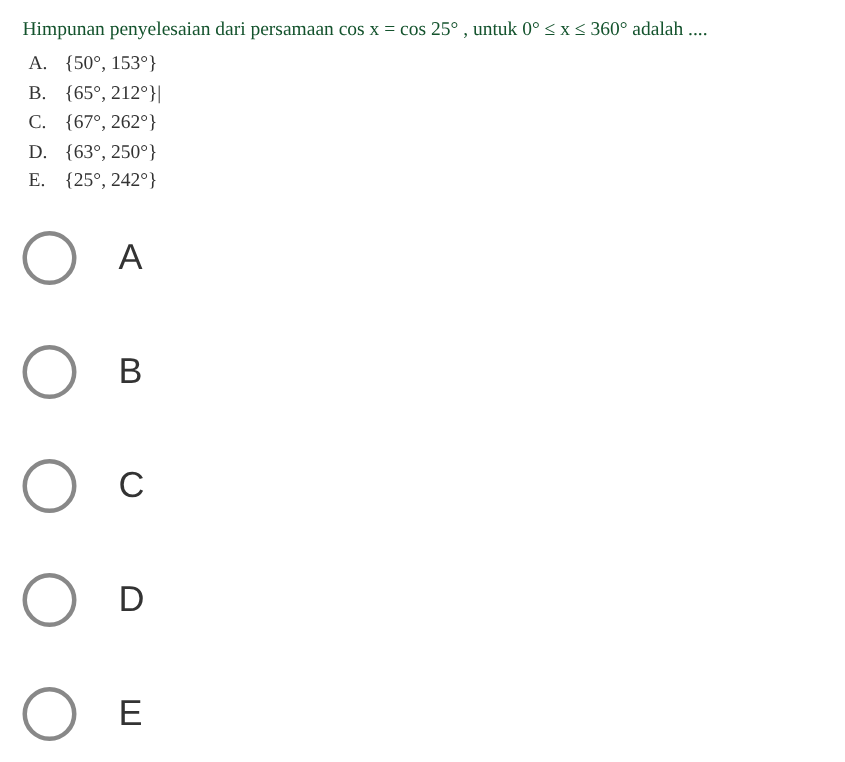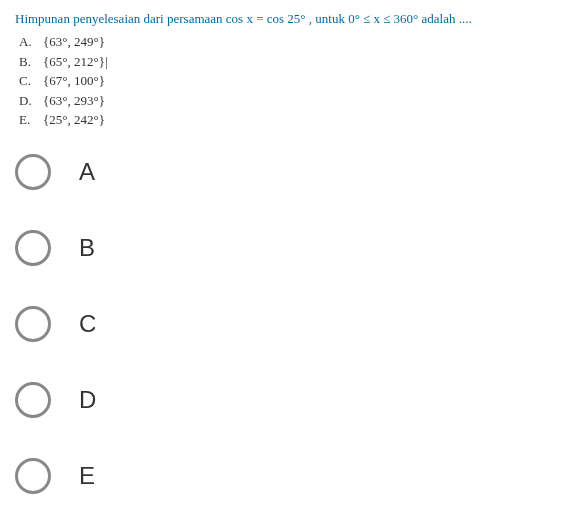--- a/index.html
+++ b/index.html
@@ -10,21 +10,21 @@
     body {
       font-family: 'Times New Roman', serif;
       font-size: 14px;
       color: #333;
       padding: 10px 15px;
       background: #fff;
       width: 563px;
     }
     .question-text {
       font-size: 13px;
-      color: #0369a1;
+      color: #14532d;
       margin-bottom: 4px;
       line-height: 1.4;
     }
     .inline-options {
       font-size: 13px;
       color: #333;
       line-height: 1.5;
     }
     .inline-option-row {
       display: flex;
@@ -62,33 +62,33 @@
 
 <div class="question-text">
   <span>Himpunan penyelesaian dari persamaan </span>
   <span style="font-style:normal;">cos x = cos 25°</span>
   <span> , untuk 0° ≤ x ≤ 360° adalah ....</span>
 </div>
 
 <div class="inline-options">
   <div class="inline-option-row">
     <span class="inline-option-letter">A.</span>
-    <span>{63°, 249°}</span>
+    <span>{50°, 153°}</span>
   </div>
   <div class="inline-option-row">
     <span class="inline-option-letter">B.</span>
     <span>{65°, 212°}|</span>
   </div>
   <div class="inline-option-row">
     <span class="inline-option-letter">C.</span>
-    <span>{67°, 100°}</span>
+    <span>{67°, 262°}</span>
   </div>
   <div class="inline-option-row">
     <span class="inline-option-letter">D.</span>
-    <span>{63°, 293°}</span>
+    <span>{63°, 250°}</span>
   </div>
   <div class="inline-option-row">
     <span class="inline-option-letter">E.</span>
     <span>{25°, 242°}</span>
   </div>
 </div>
 
 <div class="radio-options">
   <div class="radio-option">
     <div class="radio-circle"></div>

